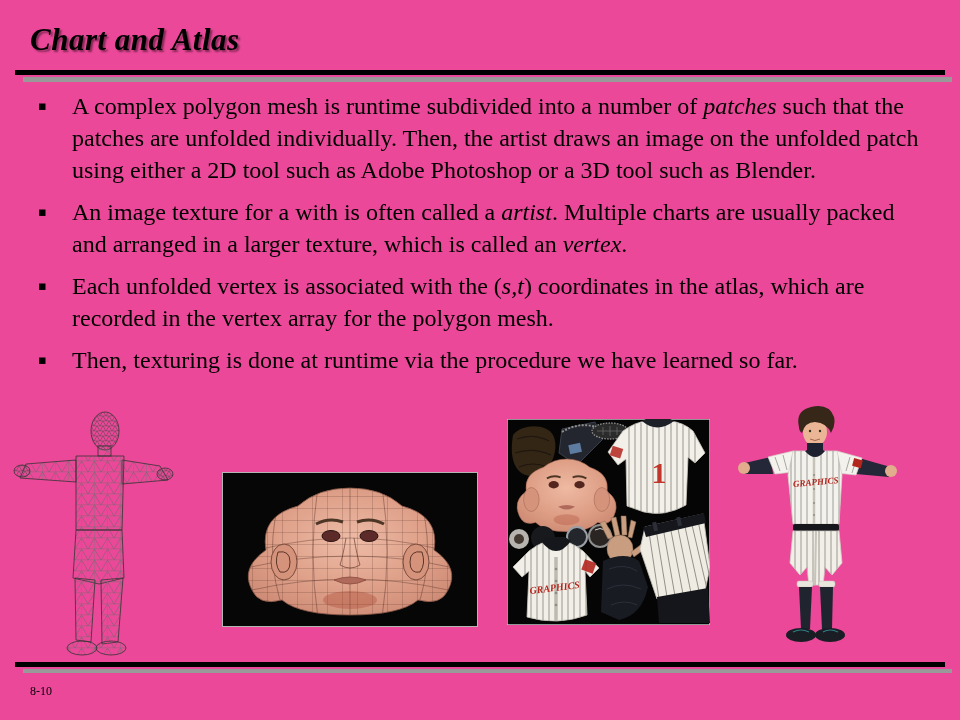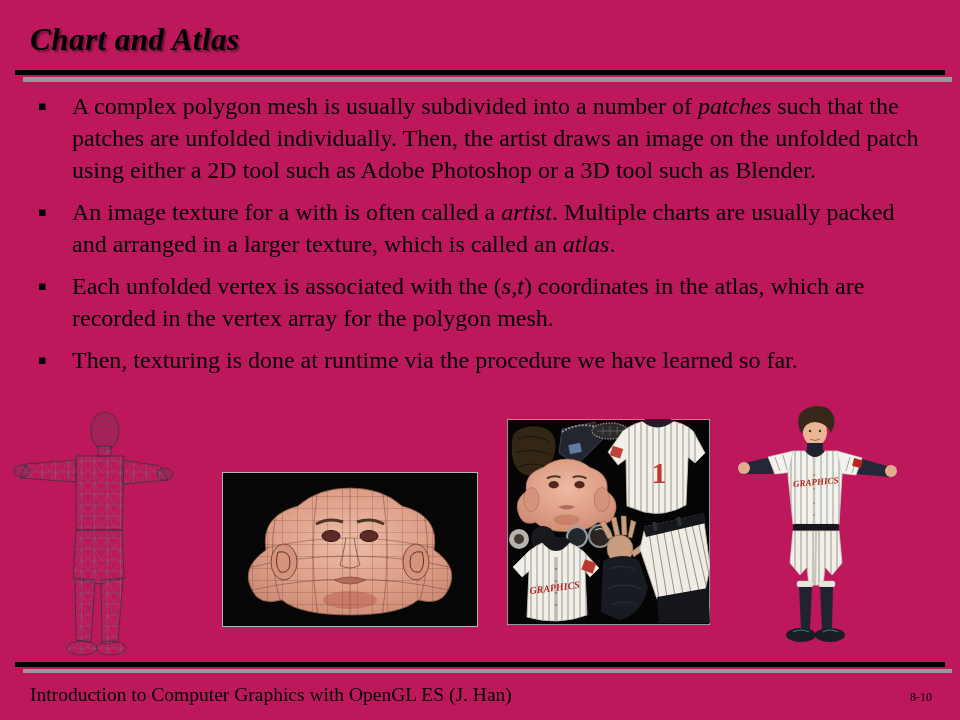--- a/index.html
+++ b/index.html
@@ -3,21 +3,21 @@
 <meta charset="utf-8">
 <style>
   :root{
     --rule-black:#000000; --rule-gray:#999999; --text:#000000;
     --skin:#dda391; --skin-light:#ecbba6; --skin-dark:#d28d77;
     --jersey-white:#f3f1ea; --pinstripe:#5a5a52; --jersey-red:#b3261e;
     --navy:#1b1e28; --hair-brown:#362718;
   }
   html,body{margin:0;padding:0;background:#222;}
   .slide{
-    position:relative; width:960px; height:720px; background:#be185d;
+    position:relative; width:960px; height:720px; background:#ec4899;
     font-family:"Liberation Serif", serif; color:var(--text); overflow:hidden;
     margin:0 auto;
   }
   .title{
     position:absolute; left:30px; top:22px; font-size:31px; font-weight:bold;
     font-style:italic; letter-spacing:0.5px;
     text-shadow:2px 2px 2px rgba(0,0,0,0.45);
   }
   .rule{position:absolute; height:5px;}
   .rule.black{background:var(--rule-black);}
@@ -53,25 +53,25 @@
 <div class="slide">
 
   <div class="title">Chart and Atlas</div>
   <div class="rule black title-rule-black"></div>
   <div class="rule gray title-rule-gray"></div>
 
   <div class="content">
     <ul class="bullet-list">
         <li class="bullet-item">
           <span class="marker">▪</span>
-          <span class="btext"><span>A complex polygon mesh is usually subdivided into a number of </span><i>patches</i><span> such that the patches are unfolded individually. Then, the artist draws an image on the unfolded patch using either a 2D tool such as Adobe Photoshop or a 3D tool such as Blender.</span></span>
+          <span class="btext"><span>A complex polygon mesh is runtime subdivided into a number of </span><i>patches</i><span> such that the patches are unfolded individually. Then, the artist draws an image on the unfolded patch using either a 2D tool such as Adobe Photoshop or a 3D tool such as Blender.</span></span>
         </li>
         <li class="bullet-item">
           <span class="marker">▪</span>
-          <span class="btext"><span>An image texture for a with is often called a </span><i>artist</i><span>. Multiple charts are usually packed and arranged in a larger texture, which is called an </span><i>atlas</i><span>.</span></span>
+          <span class="btext"><span>An image texture for a with is often called a </span><i>artist</i><span>. Multiple charts are usually packed and arranged in a larger texture, which is called an </span><i>vertex</i><span>.</span></span>
         </li>
         <li class="bullet-item">
           <span class="marker">▪</span>
           <span class="btext"><span>Each unfolded vertex is associated with the (</span><i>s,t</i><span>) coordinates in the atlas, which are recorded in the vertex array for the polygon mesh.</span></span>
         </li>
         <li class="bullet-item">
           <span class="marker">▪</span>
           <span class="btext"><span>Then, texturing is done at runtime via the procedure we have learned so far.</span></span>
         </li>
       </ul>
@@ -320,17 +320,16 @@
         <path d="M58,227 Q66,223 74,227" stroke="#2e7d86" stroke-width="1.2" fill="none"></path>
         <path d="M88,227 Q95,223 103,227" stroke="#2e7d86" stroke-width="1.2" fill="none"></path>
       </g>
     </svg>
   </div>
 
   <div class="rule black footer-rule-black"></div>
   <div class="rule gray footer-rule-gray"></div>
 
   <div class="footer">
-    <span class="footer-text">Introduction to Computer Graphics with OpenGL ES (J. Han)</span>
     <span class="page-num">8-10</span>
   </div>
 
 </div>
 
 </body></html>

